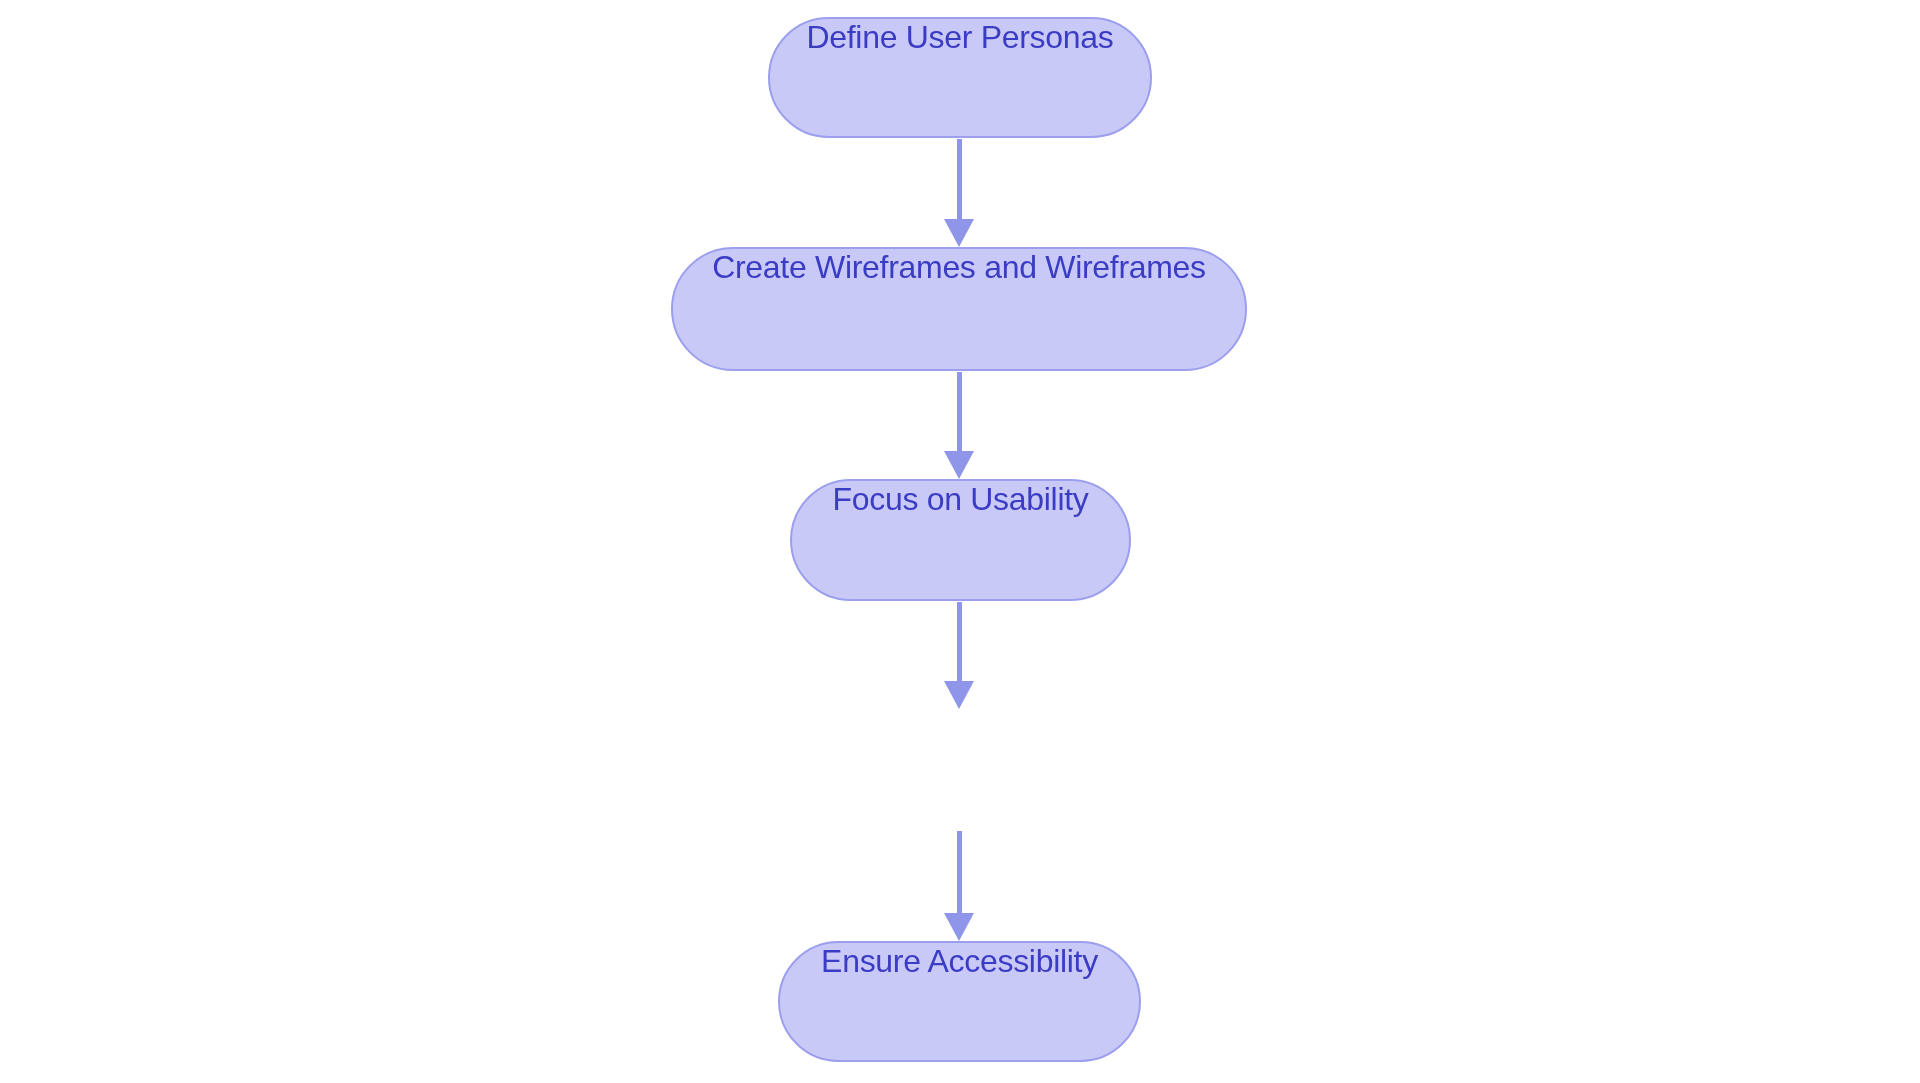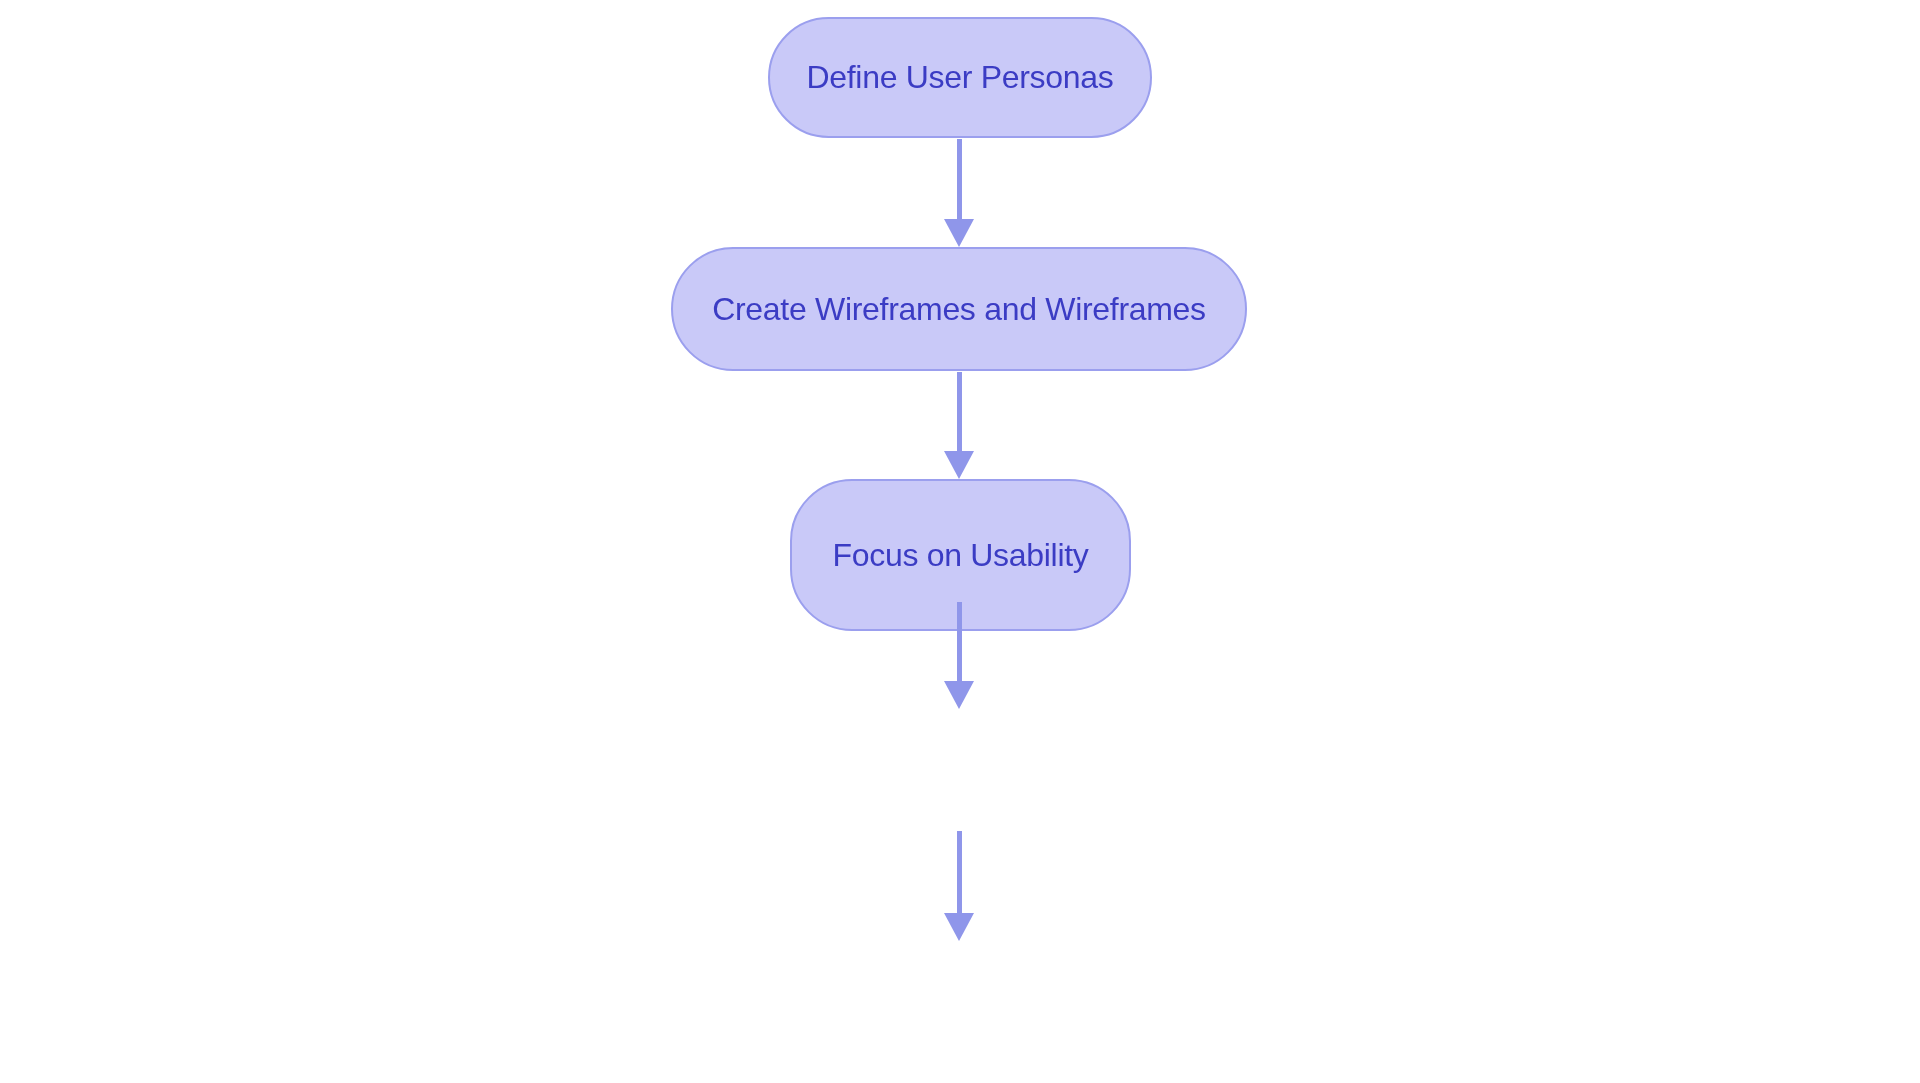--- a/index.html
+++ b/index.html
@@ -22,32 +22,32 @@
     width: 1920px;
     height: 1083px;
     background: var(--bg);
   }
   .node {
     position: absolute;
     background: var(--node-fill);
     border: 2px solid var(--node-border);
     border-radius: 62px;
     display: flex;
-    align-items: center;
+    align-items: flex-start;
     justify-content: center;
     color: var(--node-text);
     font-size: 32px;
     font-weight: 500;
     letter-spacing: -0.3px;
     white-space: nowrap;
     text-align: center;
   }
   .node-1 { left: 768px; top: 17px;  width: 384px; height: 121px; }
   .node-2 { left: 671px; top: 247px; width: 576px; height: 124px; }
-  .node-3 { left: 790px; top: 479px; width: 341px; height: 152px; }
+  .node-3 { left: 790px; top: 479px; width: 341px; height: 122px; }
   .node-4 { left: 730px; top: 709px; width: 459px; height: 122px; }
   .node-5 { left: 778px; top: 941px; width: 363px; height: 121px; }
 
   .arrow {
     position: absolute;
     left: 944px;         
     width: 31px;
   }
   .arrow-1 { top: 139px; height: 108px; }
   .arrow-2 { top: 372px; height: 107px; }
@@ -103,14 +103,17 @@
     <div class="arrow-line"></div>
     <div class="arrow-head"></div>
   </div>
 
 
   <div class="arrow arrow-4">
     <div class="arrow-line"></div>
     <div class="arrow-head"></div>
   </div>
 
+  <div class="node node-5">
+    <span>Ensure Accessibility</span>
+  </div>
 
 </div>
 
 </body></html>

